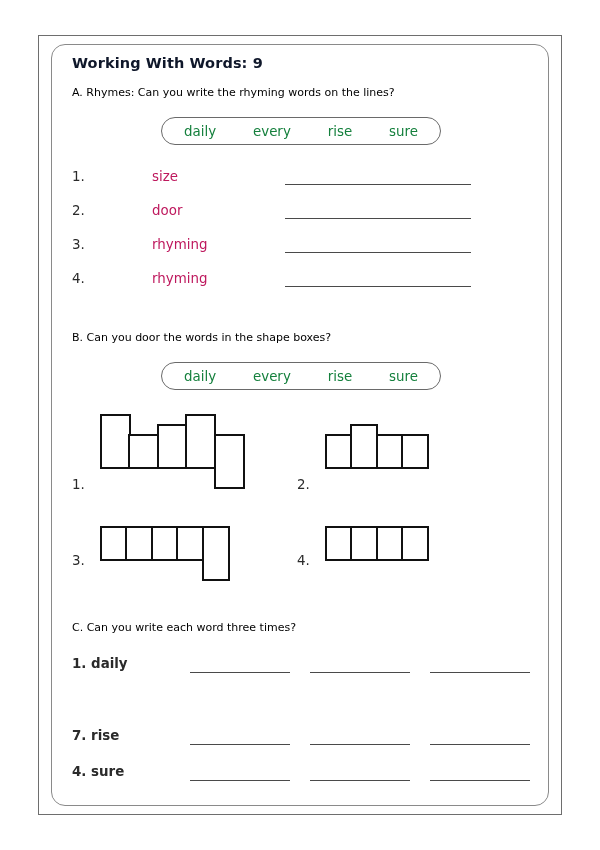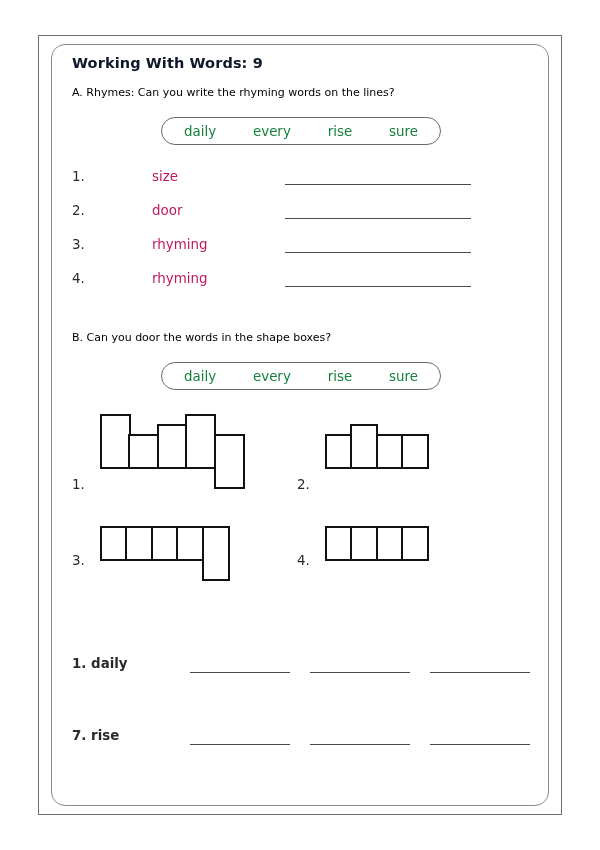--- a/index.html
+++ b/index.html
@@ -264,31 +264,40 @@
   <div class="shape-block" style="left:246px; top:482px; width:200px; height:80px;">
     <span class="shape-label" style="left:0px; top:27px;">4.</span>
     <div class="shape" style="left:28px; top:0px;">
       <div class="cell" style="width:28px; height:35px; margin-top:0px;"></div>
       <div class="cell" style="width:28px; height:35px; margin-top:0px;"></div>
       <div class="cell" style="width:28px; height:35px; margin-top:0px;"></div>
       <div class="cell" style="width:28px; height:35px; margin-top:0px;"></div>
     </div>
   </div>
 
+  <div class="prompt" id="prompt-c">C. Can you write each word three times?</div>
 
   <div class="write-row" style="top:612px;">
     <span class="write-label">1. daily</span>
     <span class="write-lines">
       <span class="write-line"></span>
       <span class="write-line"></span>
       <span class="write-line"></span>
     </span>
   </div>
   <div class="write-row" style="top:684px;">
     <span class="write-label">7. rise</span>
     <span class="write-lines">
       <span class="write-line"></span>
       <span class="write-line"></span>
       <span class="write-line"></span>
     </span>
   </div>
+  <div class="write-row" style="top:720px;">
+    <span class="write-label">4. sure</span>
+    <span class="write-lines">
+      <span class="write-line"></span>
+      <span class="write-line"></span>
+      <span class="write-line"></span>
+    </span>
+  </div>
 
 </div>
 
 </body></html>

